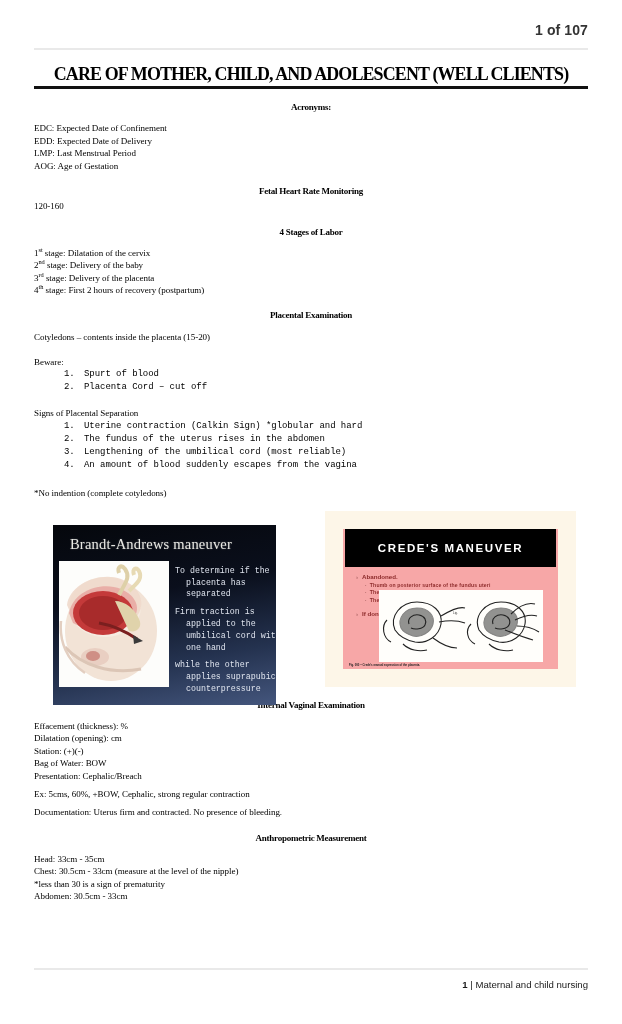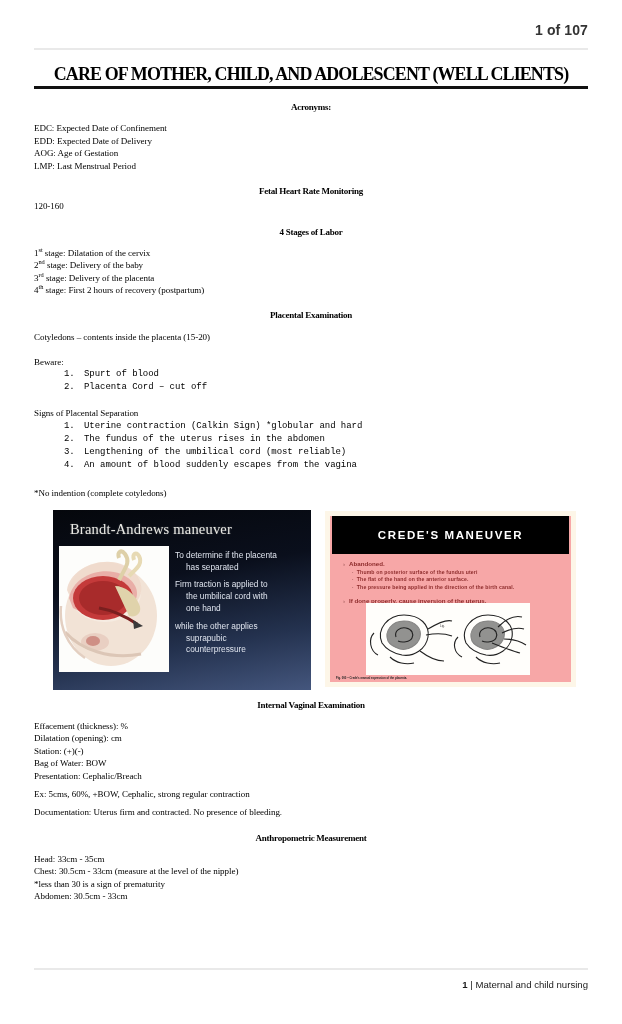--- a/index.html
+++ b/index.html
@@ -107,22 +107,22 @@
   .figures {
     position: relative;
     height: 182px;
     margin-top: 10px;
     margin-bottom: 8px;
   }
 
   
   .fig-left {
     position: absolute;
-    left: 19px; top: 1px;
-    width: 258px; height: 180px;
+    left: 19px; top: 16px;
+    width: 223px; height: 180px;
     background: linear-gradient(170deg,#05070c 0%, #0a0f1c 38%, #24324f 72%, #44567d 100%);
     overflow: hidden;
   }
   .fl-title {
     position: absolute;
     left: 17px; top: 11px;
     color: #e9e9e4;
     font-family: "Liberation Serif","DejaVu Serif",serif;
     font-size: 14.5px;
     letter-spacing: .2px;
@@ -133,33 +133,33 @@
     left: 6px; top: 36px;
     width: 110px; height: 126px;
     background: #fdfdfb;
     overflow: hidden;
   }
   .fl-body {
     position: absolute;
     left: 122px; top: 40px;
     width: 106px;
     color: #dfe4ee;
-    font-family: Liberation Sans, sans-serif;
+    font-family: Liberation Mono, monospace;
     font-size: 8.3px;
     line-height: 1.42;
   }
   .fl-body p { margin: 0 0 6px 0; padding-left: 11px; text-indent: -11px; }
 
   
   .fig-right {
     position: absolute;
     left: 291px; top: 2px;
     width: 251px; height: 176px;
     background: #fdf6e8;
-    padding: 5px;
+    padding: 18px;
   }
   .fr-inner { position: relative; width: 100%; height: 100%; background: #f7a7a7; }
   .fr-titlebar {
     height: 38px;
     background: #000;
     display: flex; align-items: center; justify-content: center;
     margin: 0 2px;
   }
   .fr-title {
     color: #fff;
@@ -224,22 +224,22 @@
   <div class="content">
 
     <div class="doc-title">CARE OF MOTHER, CHILD, AND ADOLESCENT (WELL CLIENTS)</div>
     <div class="title-rule"></div>
 
     <div class="blk">
       <p class="h-sec">Acronyms:</p>
       <div class="gap-sm"></div>
       <p class="ln">EDC: Expected Date of Confinement</p>
       <p class="ln">EDD: Expected Date of Delivery</p>
+      <p class="ln">LMP: Last Menstrual Period</p>
       <p class="ln">AOG: Age of Gestation</p>
-      <p class="ln">LMP: Last Menstrual Period</p>
     </div>
 
     <div class="blk">
       <p class="h-sec">Fetal Heart Rate Monitoring</p>
       <p class="ln">120-160</p>
     </div>
 
     <div class="blk">
       <p class="h-sec">4 Stages of Labor</p>
       <div class="gap-sm"></div>

